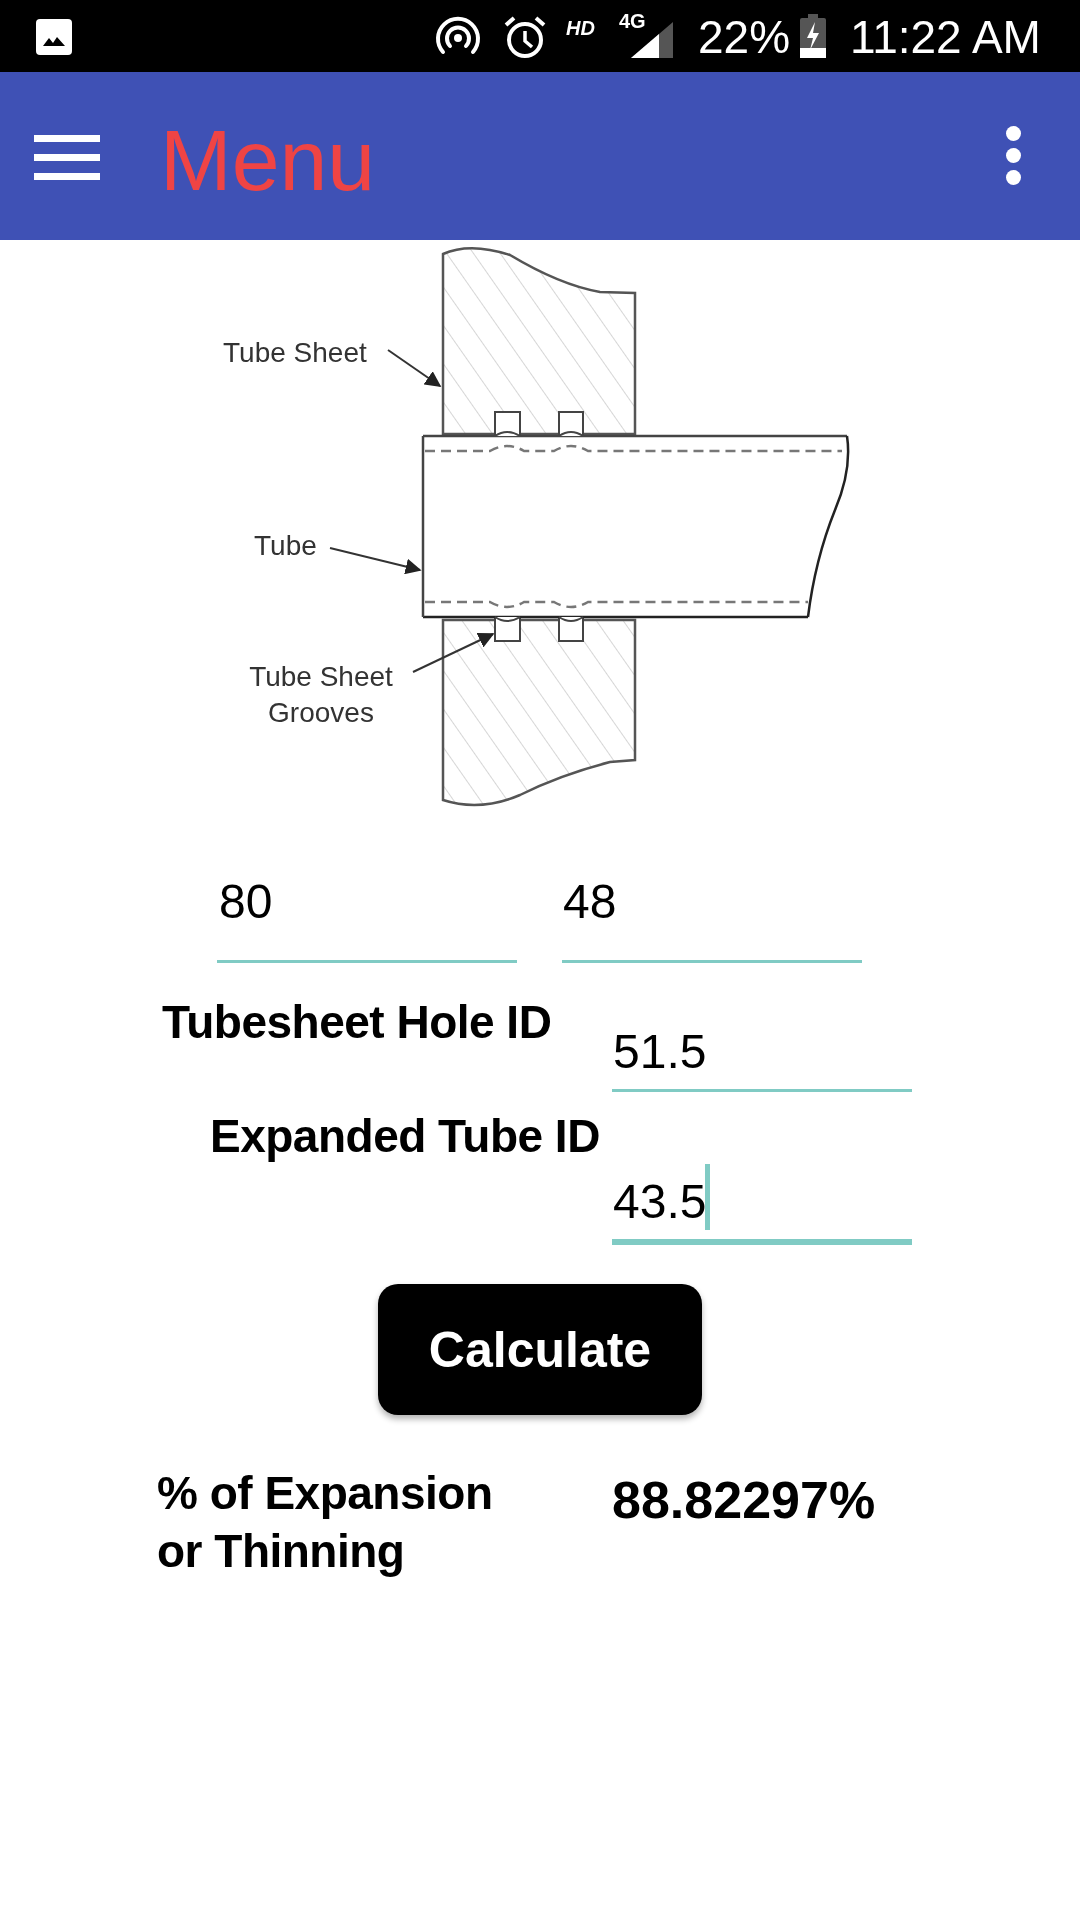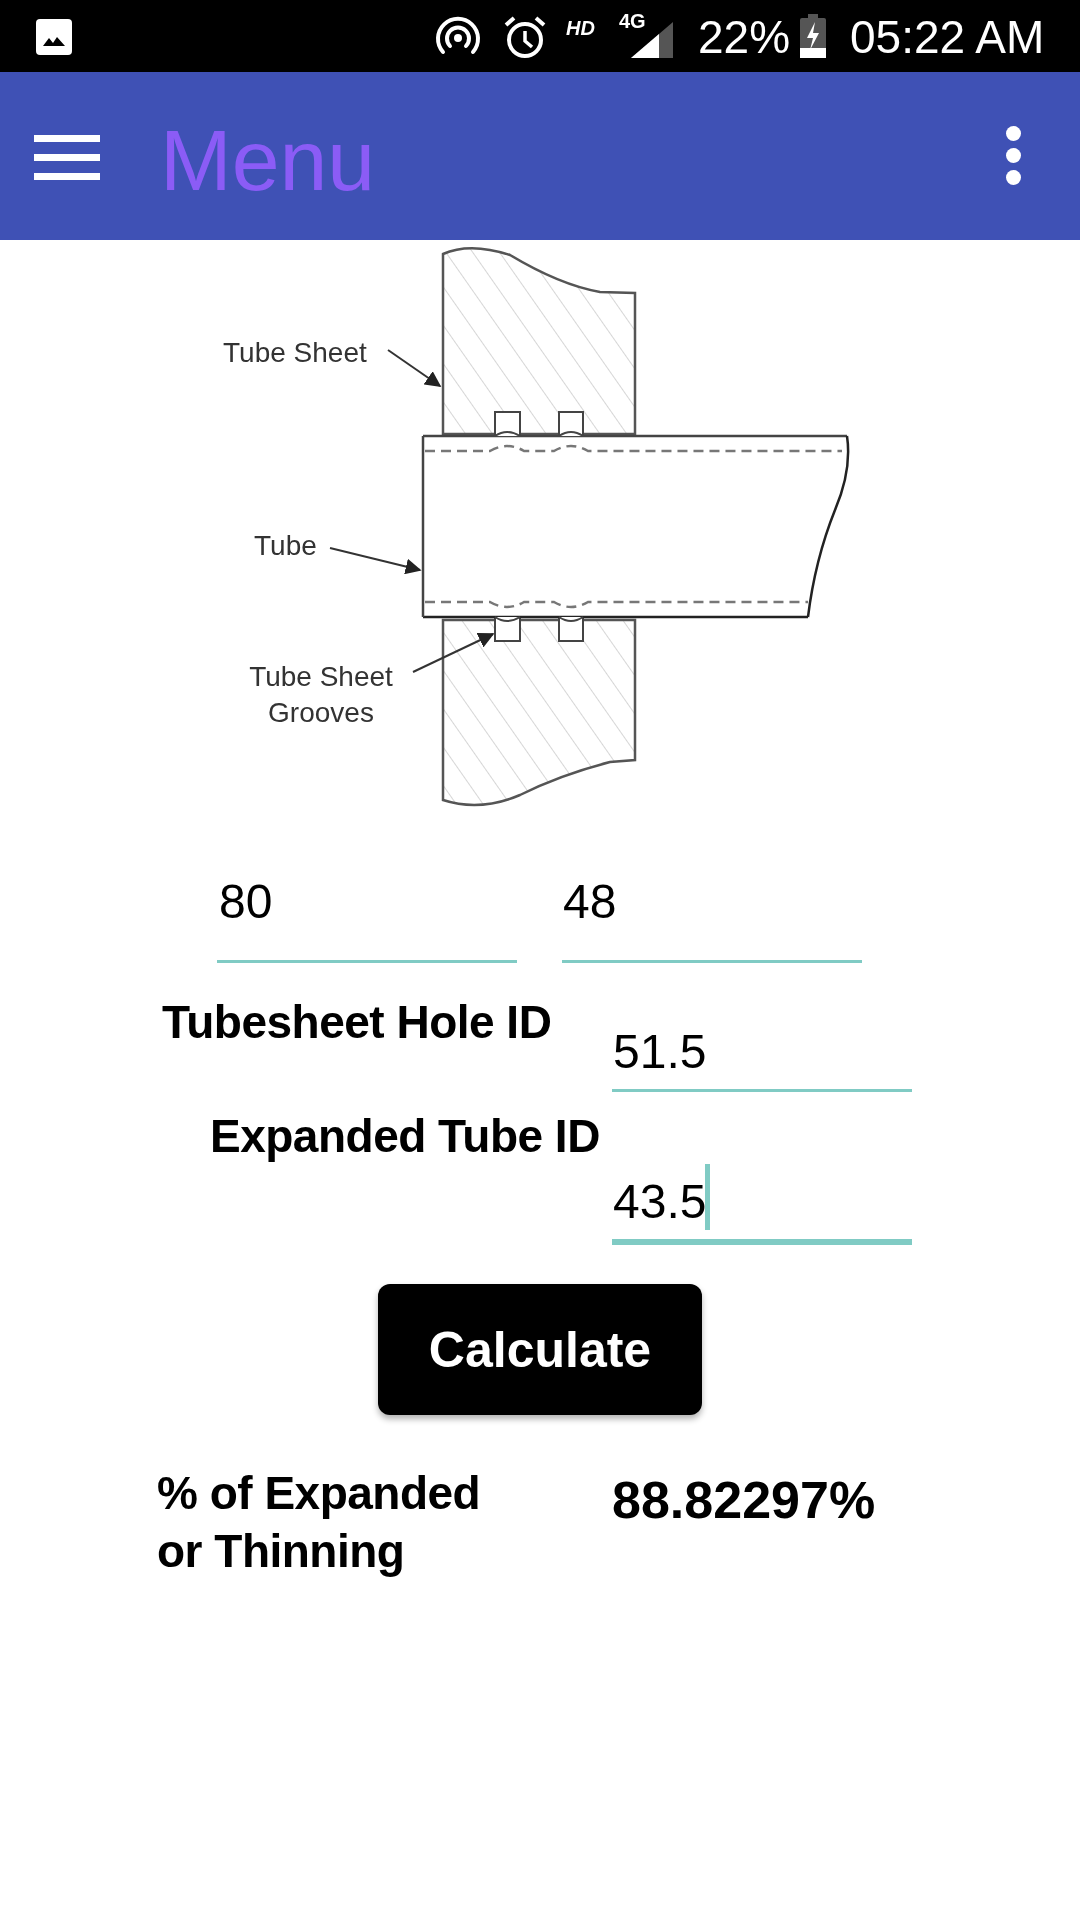--- a/index.html
+++ b/index.html
@@ -8,36 +8,36 @@
     background:#ffffff; font-family:"Liberation Sans", sans-serif; color:#000;
   }
   .abs { position:absolute; }
 
   
   #status-bar { left:0; top:0; width:1080px; height:72px; background:#000; }
   .sb-text { color:#fff; font-family:"Liberation Sans", sans-serif; white-space:nowrap; }
 
   
   #app-bar { left:0; top:72px; width:1080px; height:168px; background:#3F51B5; }
-  #app-title { left:160px; top:110px; font-size:86px; line-height:100px; color:#8b5cf6; font-weight:normal; white-space:nowrap; }
+  #app-title { left:160px; top:110px; font-size:86px; line-height:100px; color:#ef4444; font-weight:normal; white-space:nowrap; }
   .ham-line { position:absolute; left:34px; width:66px; height:7px; background:#fff; }
   .dot { position:absolute; width:15px; height:15px; border-radius:50%; background:#fff; left:1006px; }
 
   
   #diagram { left:200px; top:240px; width:680px; height:580px; }
 
   
   .field-text { font-size:48px; line-height:56px; color:#000; white-space:nowrap; }
   .underline { height:3px; background:#80CBC4; }
   .underline.focused { height:6px; background:#80CBC4; }
   .label-bold { font-weight:bold; font-size:46px; line-height:56px; white-space:nowrap; letter-spacing:-0.5px; }
   #cursor { width:5px; height:66px; background:#80CBC4; }
 
   #calc-btn {
-    left:378px; top:1284px; width:324px; height:131px; background:#000; border-radius:12px;
+    left:378px; top:1284px; width:324px; height:131px; background:#000; border-radius:20px;
     box-shadow:0 4px 6px rgba(0,0,0,0.3);
     display:flex; align-items:center; justify-content:center;
     color:#fff; font-weight:bold; font-size:50px; cursor:pointer;
   }
   #result-label { left:157px; top:1464px; font-weight:bold; font-size:46px; line-height:58px; letter-spacing:-0.5px; }
   #result-value { left:612px; top:1470px; font-weight:bold; font-size:52px; line-height:60px; white-space:nowrap; }
 </style>
 </head>
 <body>
 
@@ -66,21 +66,21 @@
     <path d="M0 36 L42 0 L42 36 Z" fill="#555"></path>
     <path d="M0 36 L28 12 L28 36 Z" fill="#fff"></path>
   </svg>
   <span class="abs sb-text" style="left:698px;top:12px;font-size:46px;line-height:50px;">22%</span>
   <svg class="abs" style="left:800px;top:14px" width="26" height="44" viewBox="0 0 26 44">
     <rect x="8" y="0" width="10" height="4" fill="#555"></rect>
     <rect x="0" y="4" width="26" height="40" rx="2" fill="#555"></rect>
     <rect x="0" y="34" width="26" height="10" fill="#fff"></rect>
     <path d="M15 8 L7 24 L13 24 L10 36 L19 19 L13 19 Z" fill="#fff"></path>
   </svg>
-  <span class="abs sb-text" style="left:850px;top:12px;font-size:46px;line-height:50px;">05:22 AM</span>
+  <span class="abs sb-text" style="left:850px;top:12px;font-size:46px;line-height:50px;">11:22 AM</span>
 </div>
 
 <div id="app-bar" class="abs">
   <div class="abs" style="left:20px;top:44px;width:96px;height:80px;">
     <div>
       <div class="ham-line" style="left:14px;top:19px;"></div>
       <div class="ham-line" style="left:14px;top:38px;"></div>
       <div class="ham-line" style="left:14px;top:57px;"></div>
     </div>
   </div>
@@ -155,16 +155,16 @@
 <div class="abs label-bold" style="left:162px;top:1108px;margin-left:48px;">Expanded Tube ID</div>
 <div class="abs" style="left:612px;top:1160px;width:300px;height:86px;">
   <div class="abs field-text" style="left:1px;top:14px;">43.5</div>
   <div id="cursor" class="abs" style="left:93px;top:4px;"></div>
   <div class="abs underline focused" style="left:0;top:79px;width:300px;"></div>
 </div>
 
 <div id="calc-btn" class="abs">Calculate</div>
 
 <div id="result-label" class="abs">
-  <div>% of Expanded</div>
+  <div>% of Expansion</div>
   <div>or Thinning</div>
 </div>
 <div id="result-value" class="abs">88.82297%</div>
 
 </body></html>

